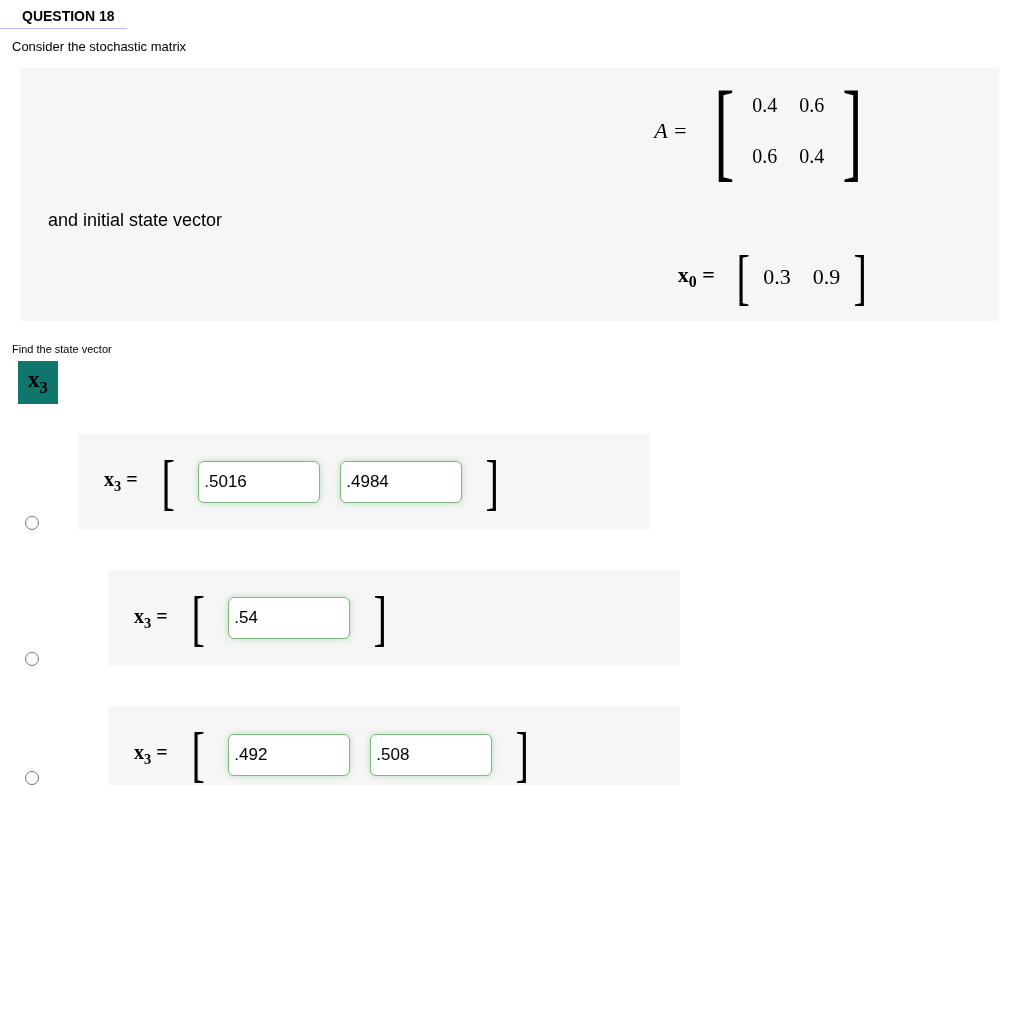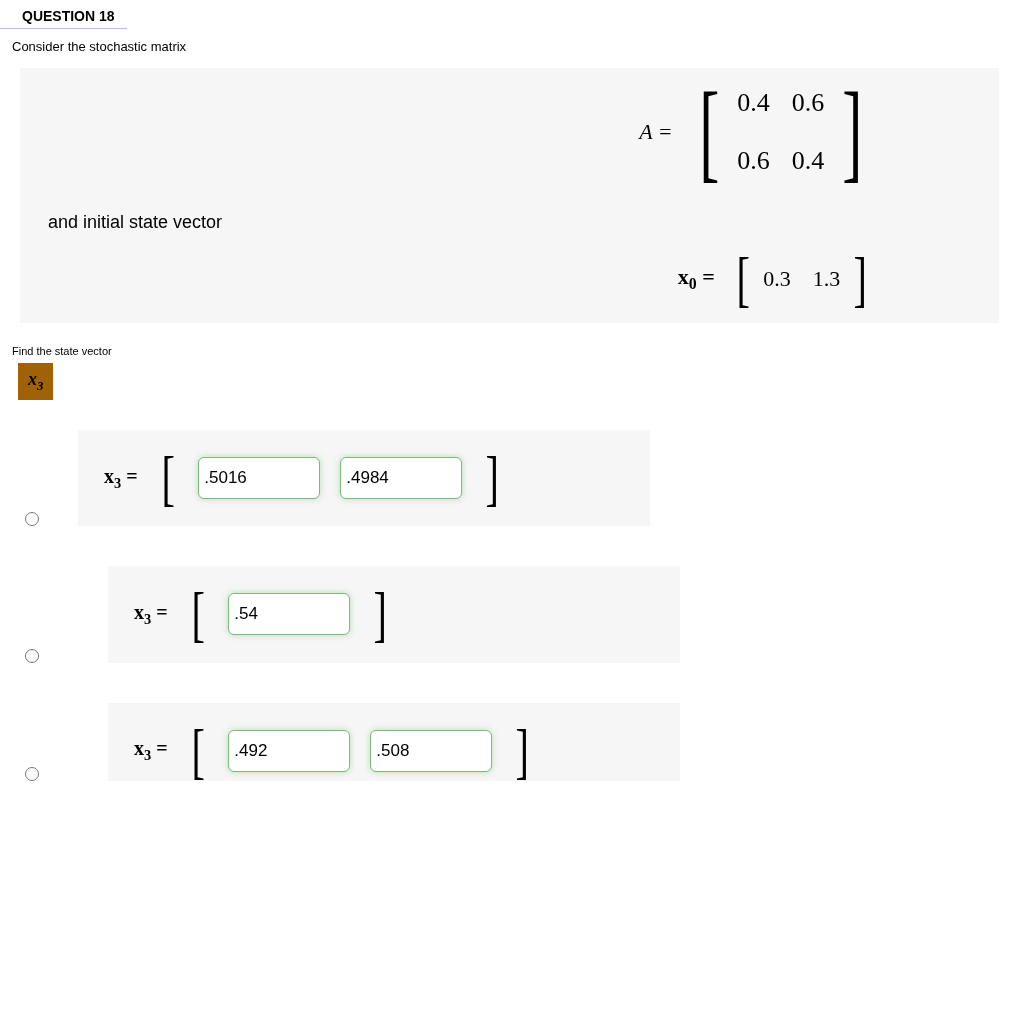--- a/index.html
+++ b/index.html
@@ -44,33 +44,32 @@
     font-family: "Times New Roman", serif;
     font-weight: 300;
   }
   .b-tall { font-size: 110px; line-height: 0.78; transform: scaleX(0.55); }
   .b-med { font-size: 62px; line-height: 0.78; transform: scaleX(0.65); }
   .mgrid2 {
     display: grid;
     grid-template-columns: auto auto;
     column-gap: 22px;
     row-gap: 28px;
-    font-size: 26px;
+    font-size: 20px;
   }
   .mgrid1 { display: flex; gap: 22px; font-size: 22px; }
   .findline { font-size: 11px; padding: 10px 10px 0 12px; }
   .x3tag {
-    background: #a16207;
+    background: #0f766e;
     display: inline-block;
     padding: 6px 10px;
     margin: 6px 0 12px 18px;
     font-family: "Times New Roman", serif;
     font-weight: bold;
-    font-size: 18px;
-    font-style: italic;
+    font-size: 23px;
   }
   .optionrow { display:flex; align-items:flex-end; gap: 36px; margin: 18px 0 40px 20px; }
   .radio {
     appearance: none;
     -webkit-appearance: none;
     width: 14px; height: 14px;
     border: 1px solid #777; border-radius: 50%;
     background: #fff;
     margin-top: 6px;
     cursor: pointer;
@@ -127,21 +126,21 @@
   <div class="subtext">and initial state vector</div>
 
   <div class="eqrow">
     <span class="label bold">
       <span>x</span><span class="sub">0</span><span> =</span>
     </span>
     <div class="matrix">
       <span class="bracket b-med">[</span>
       <div class="mgrid1">
         <span>0.3</span>
-        <span>1.3</span>
+        <span>0.9</span>
       </div>
       <span class="bracket b-med">]</span>
     </div>
   </div>
 </div>
 
 <div class="findline">Find the state vector</div>
 <div class="x3tag">
   <span>x</span><span class="sub" style="font-size:0.72em;vertical-align:sub;">3</span>
 </div>

